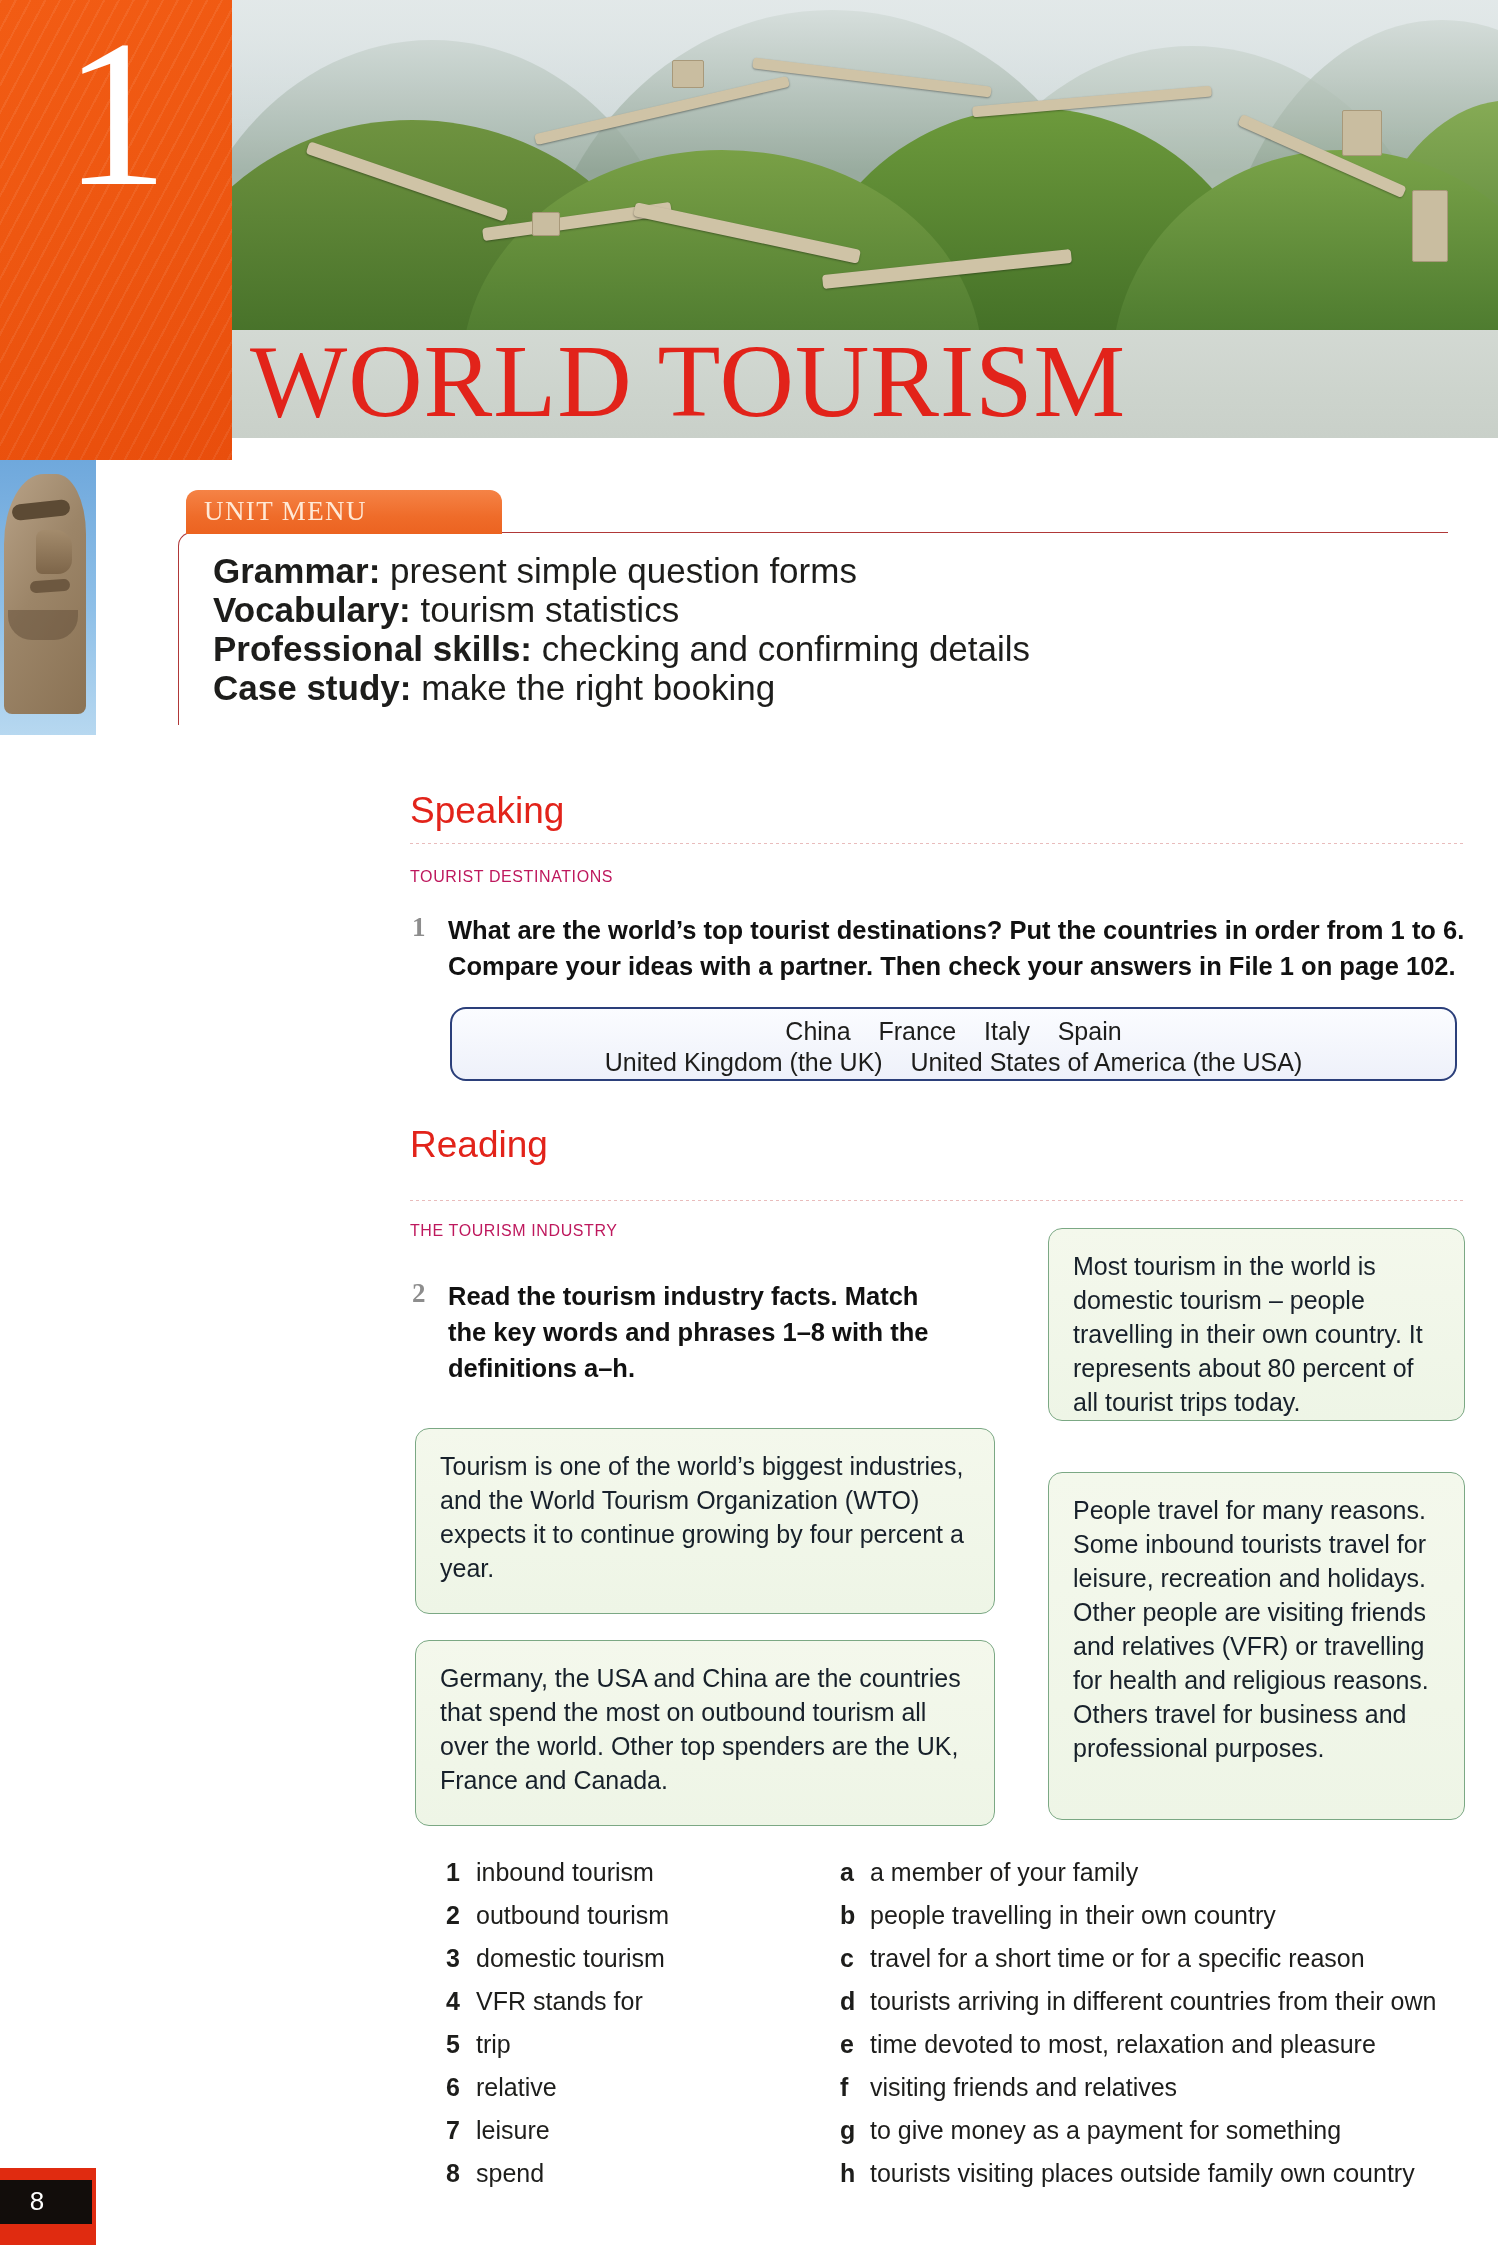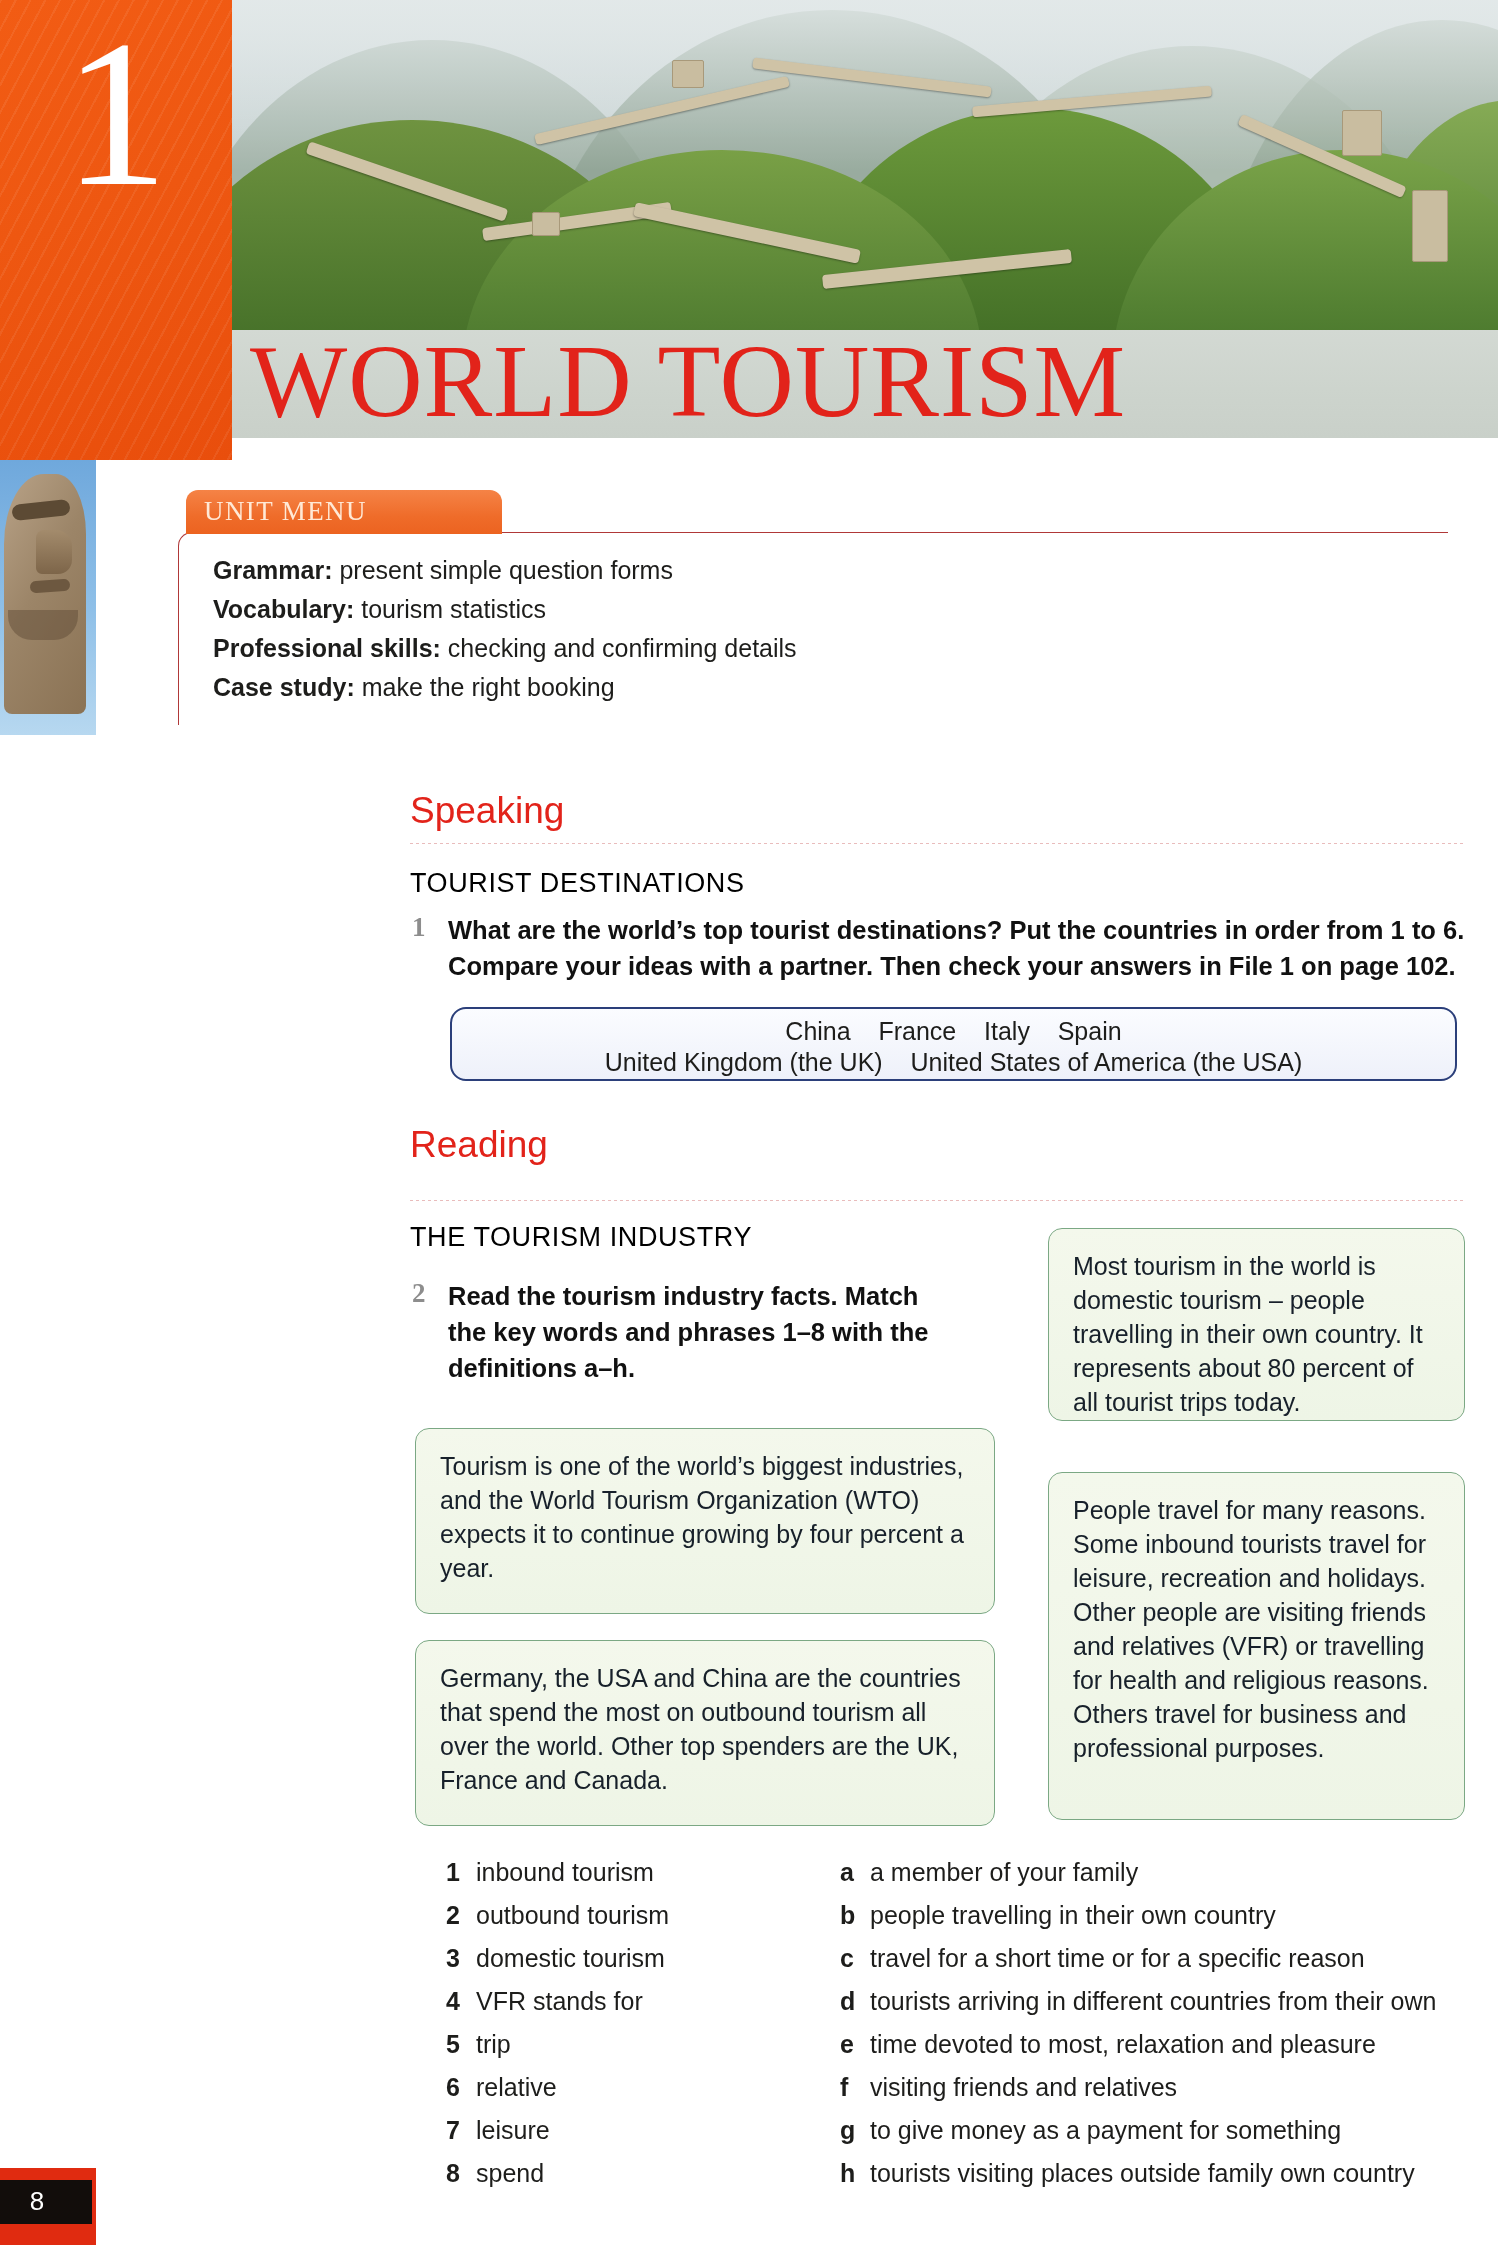--- a/index.html
+++ b/index.html
@@ -191,43 +191,43 @@
     position: relative;
     margin-top: -2px;
     border-top: 1.6px solid #b03838;
     border-left: 1.6px solid #b03838;
     border-radius: 14px 0 0 0;
     padding: 18px 0 18px 34px;
     box-sizing: border-box;
     width: 1270px;
   }
   .menu-line {
-    font-size: 25px;
+    font-size: 35px;
     line-height: 39px;
     color: #1d1d1b;
   }
   .menu-line b { font-weight: 700; }
 
   
   .section-heading {
     position: absolute;
     font-size: 37px;
     color: #e2231a;
     font-weight: 400;
   }
   .section-rule {
     position: absolute;
     height: 1px;
     background: repeating-linear-gradient(to right, #e9bcbc 0 3px, rgba(255,255,255,0) 3px 6px);
   }
   .section-subhead {
     position: absolute;
-    font-size: 27px;
+    font-size: 16px;
     letter-spacing: 0.6px;
-    color: #000000;
+    color: #be185d;
   }
 
   .ex-num {
     position: absolute;
     font-size: 27px;
     color: #8d8d8d;
     font-weight: 700;
     font-family: "Liberation Serif", serif;
   }
   .ex-text {

